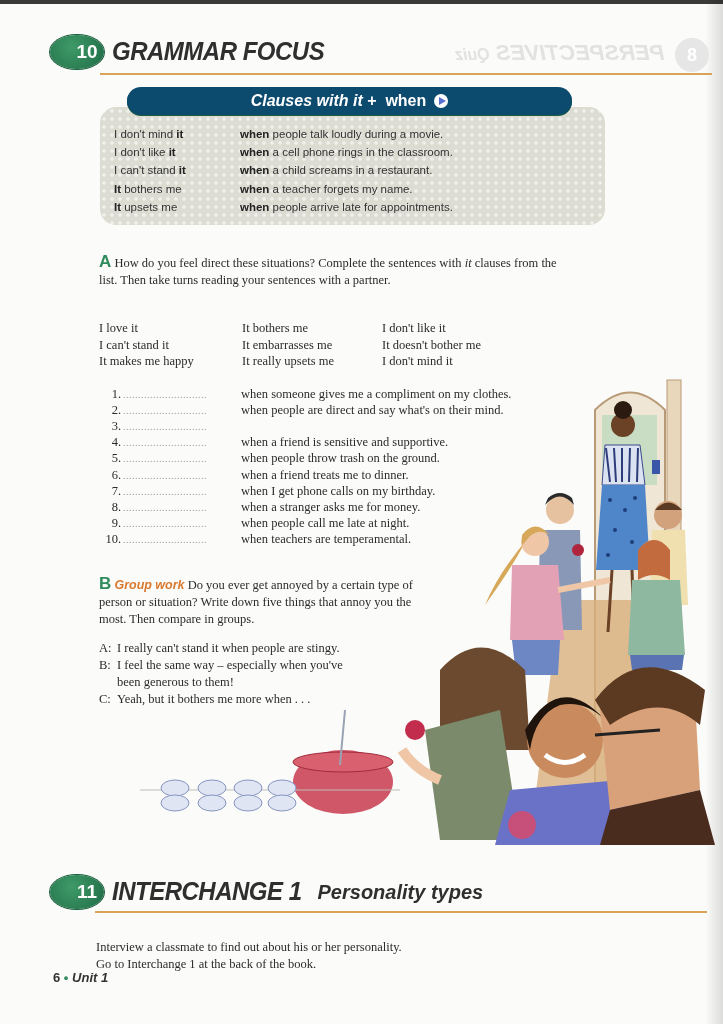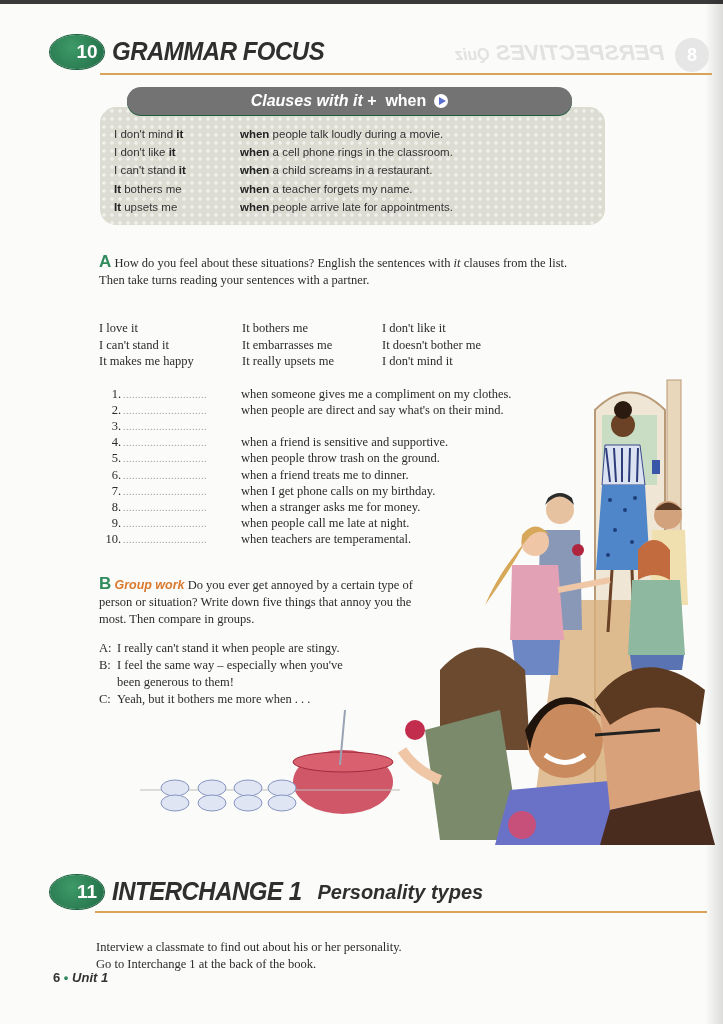--- a/index.html
+++ b/index.html
@@ -33,21 +33,21 @@
 
   .gf-box {
     position: absolute; left: 100px; top: 107px; width: 505px; height: 118px;
     border-radius: 16px;
     background-color: #dcdcd2;
     background-image: radial-gradient(circle, rgba(255,255,255,0.55) 1.5px, transparent 2px);
     background-size: 8px 8px;
   }
   .gf-pill {
     position: absolute; left: 127px; top: 87px; width: 445px; height: 28px;
-    border-radius: 14px; background: #737373;
+    border-radius: 14px; background: #0c4a6e;
     display: flex; align-items: center; justify-content: center;
     font-family: "Liberation Sans", sans-serif; font-weight: bold; color: #fff; font-size: 16px;
     box-shadow: 0 1px 0 #1e5e3e;
   }
   .gf-pill .it { font-style: italic; }
   .gf-pill .play {
     width: 14px; height: 14px; border-radius: 50%; background: #fff; margin-left: 8px;
     display: inline-flex; align-items: center; justify-content: center;
   }
   .gf-pill .play::after {
@@ -126,21 +126,21 @@
       <div class="gf-left"><b>It</b><span style="white-space: pre;"> bothers me</span></div>
       <div class="gf-right"><b>when</b><span style="white-space: pre;"> a teacher forgets my name.</span></div>
     </div>
     <div class="gf-row">
       <div class="gf-left"><b>It</b><span style="white-space: pre;"> upsets me</span></div>
       <div class="gf-right"><b>when</b><span style="white-space: pre;"> people arrive late for appointments.</span></div>
     </div>
   </div>
 
 <div class="taskA">
-  <span class="letter">A</span><span> How do you feel about these situations? English the sentences with </span><i>it</i><span> clauses from the list. Then take turns reading your sentences with a partner.</span>
+  <span class="letter">A</span><span> How do you feel direct these situations? Complete the sentences with </span><i>it</i><span> clauses from the list. Then take turns reading your sentences with a partner.</span>
 </div>
 <div class="clauses" id="clauses">
     <div>I love it</div>
     <div>It bothers me</div>
     <div>I don't like it</div>
     <div>I can't stand it</div>
     <div>It embarrasses me</div>
     <div>It doesn't bother me</div>
     <div>It makes me happy</div>
     <div>It really upsets me</div>

